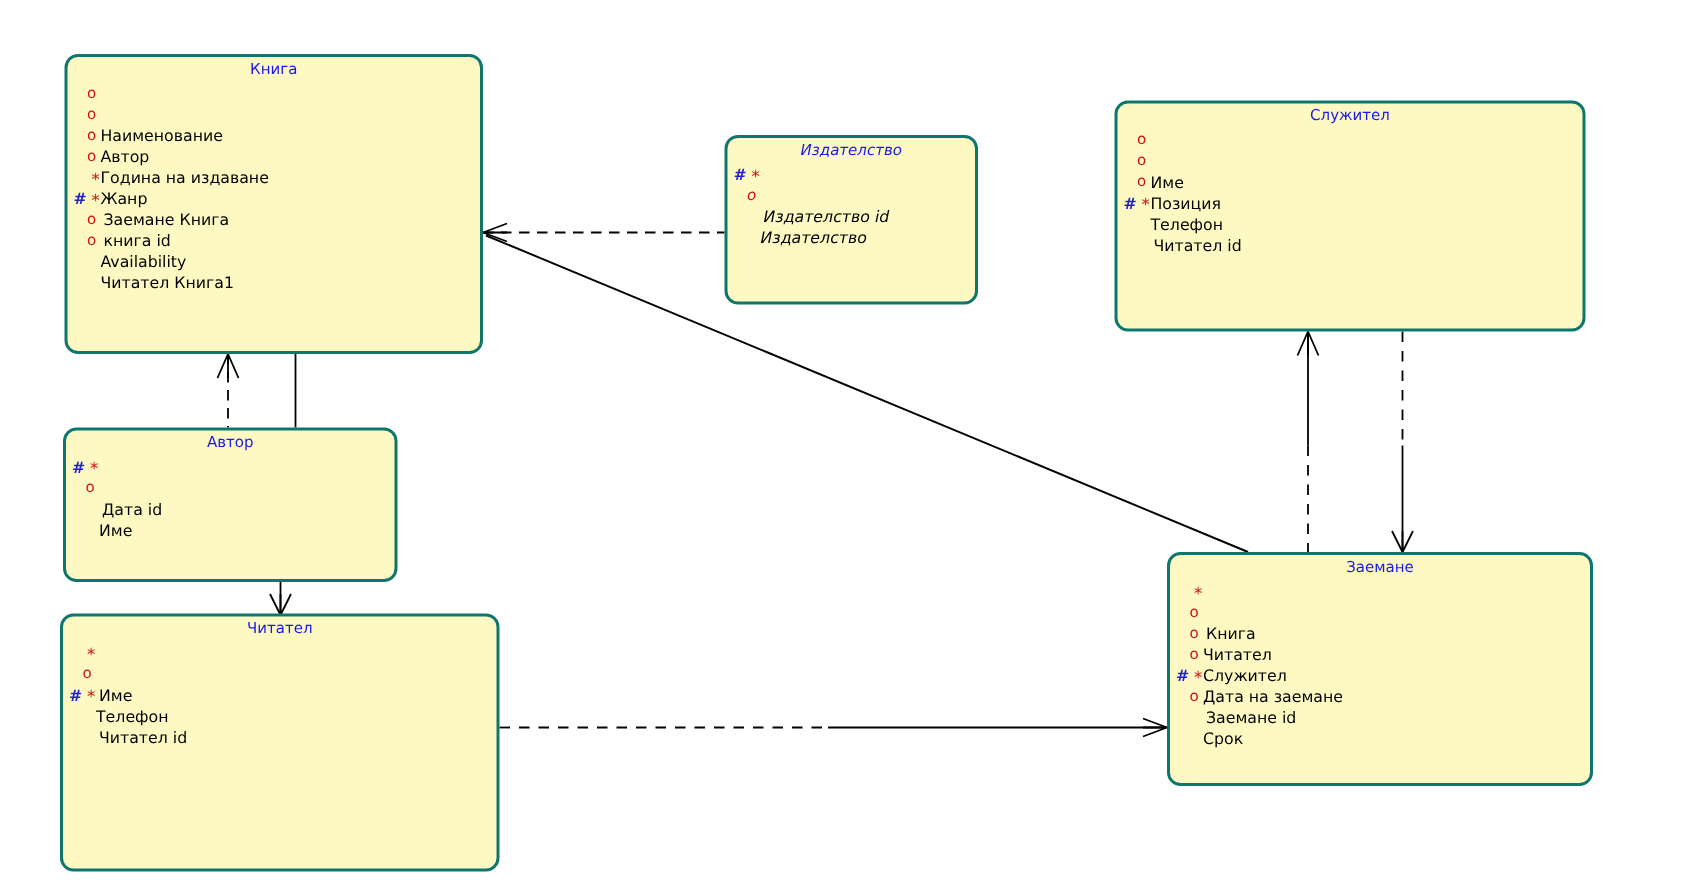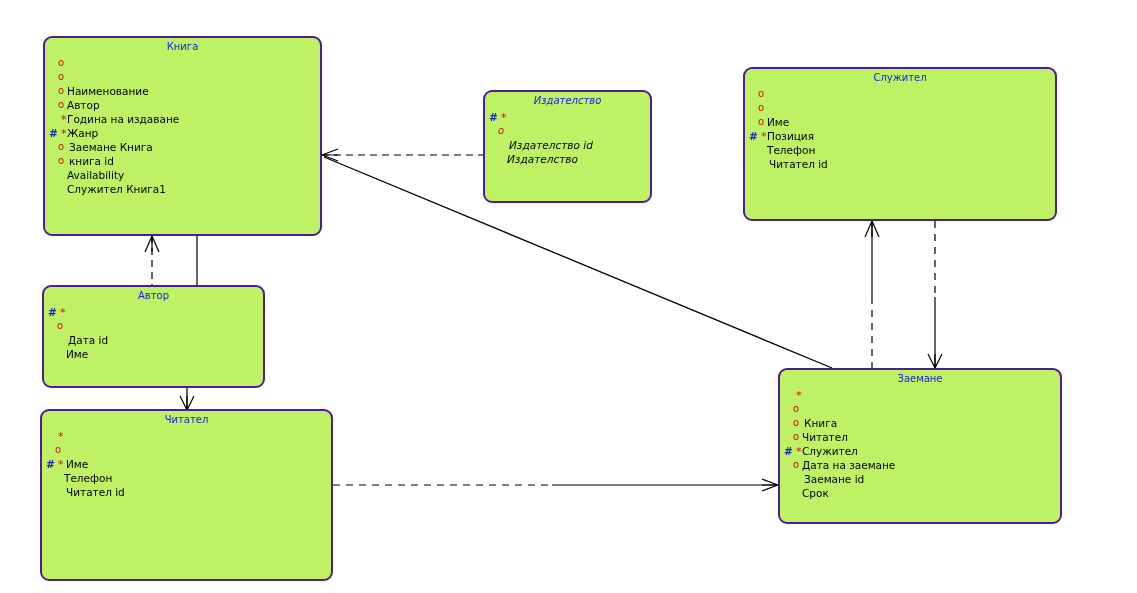--- a/index.html
+++ b/index.html
@@ -24,22 +24,22 @@
     position: absolute;
     left: 0; top: 0;
     width: 1137px;
     height: 593px;
     z-index: 1;
     pointer-events: none;
   }
   .entity {
     position: absolute;
     box-sizing: border-box;
-    background: #bef264;
-    border: 2px solid #4c1d95;
+    background: #fef9c3;
+    border: 2px solid #0f766e;
     border-radius: 9px;
     z-index: 2;
   }
   .entity-title {
     text-align: center;
     color: #1a1ae6;
     font-size: 10px;
     line-height: 12px;
     padding-top: 3px;
     letter-spacing: 0px;
@@ -163,21 +163,21 @@
             <span class="pk">#</span>
             <span class="mand">*</span>
             <span class="nm">книга id</span>
           </div>
           <div class="attr opt-row">
             <span class="opt">o</span>
             <span class="nm">Availability</span>
           </div>
           <div class="attr opt-row">
             <span class="opt">o</span>
-            <span class="nm">Служител Книга1</span>
+            <span class="nm">Читател Книга1</span>
           </div>
         </div>
       </div>
       <div class="entity" style="left: 483px; top: 90px; width: 169px; height: 113px; font-style: italic;">
         <div class="entity-title">Издателство</div>
         <div class="attrs">
           <div class="attr">
             <span class="pk">#</span>
             <span class="mand">*</span>
             <span class="nm">Издателство id</span>

